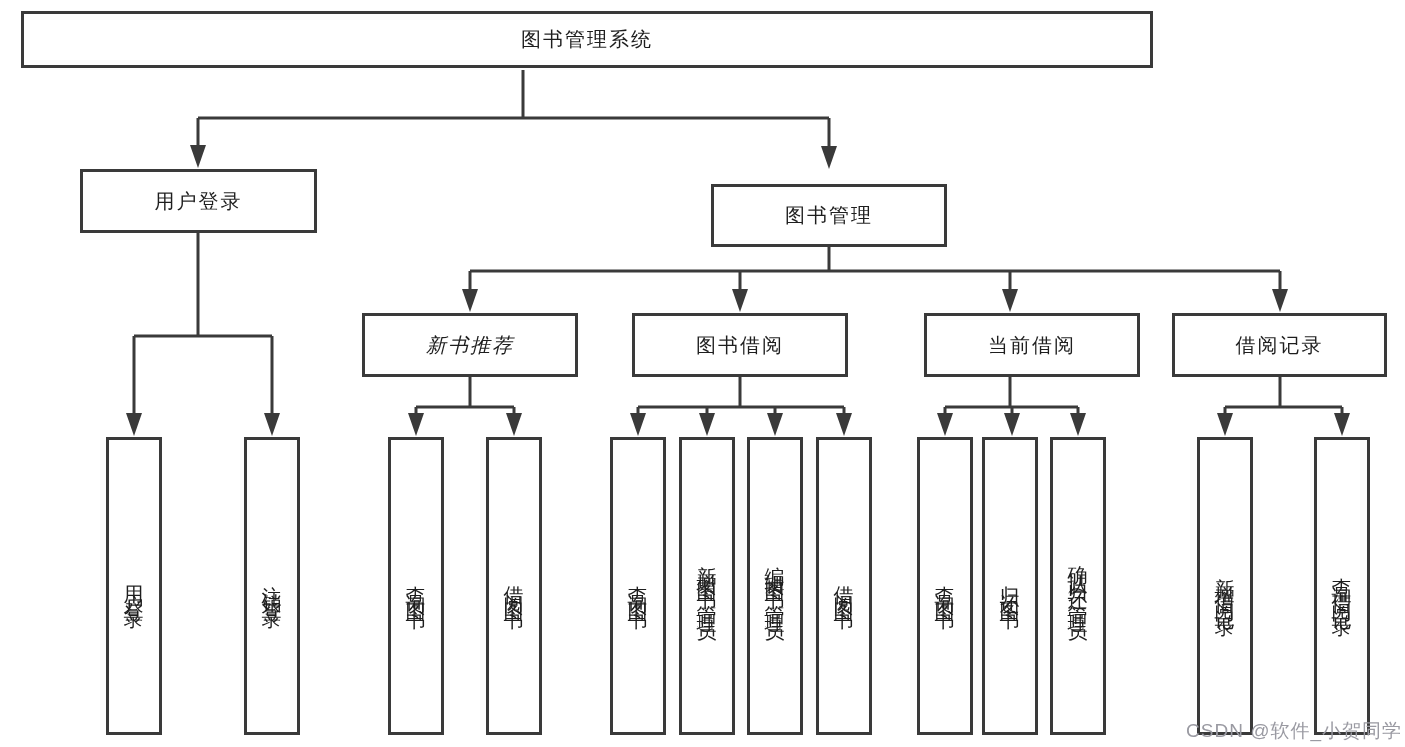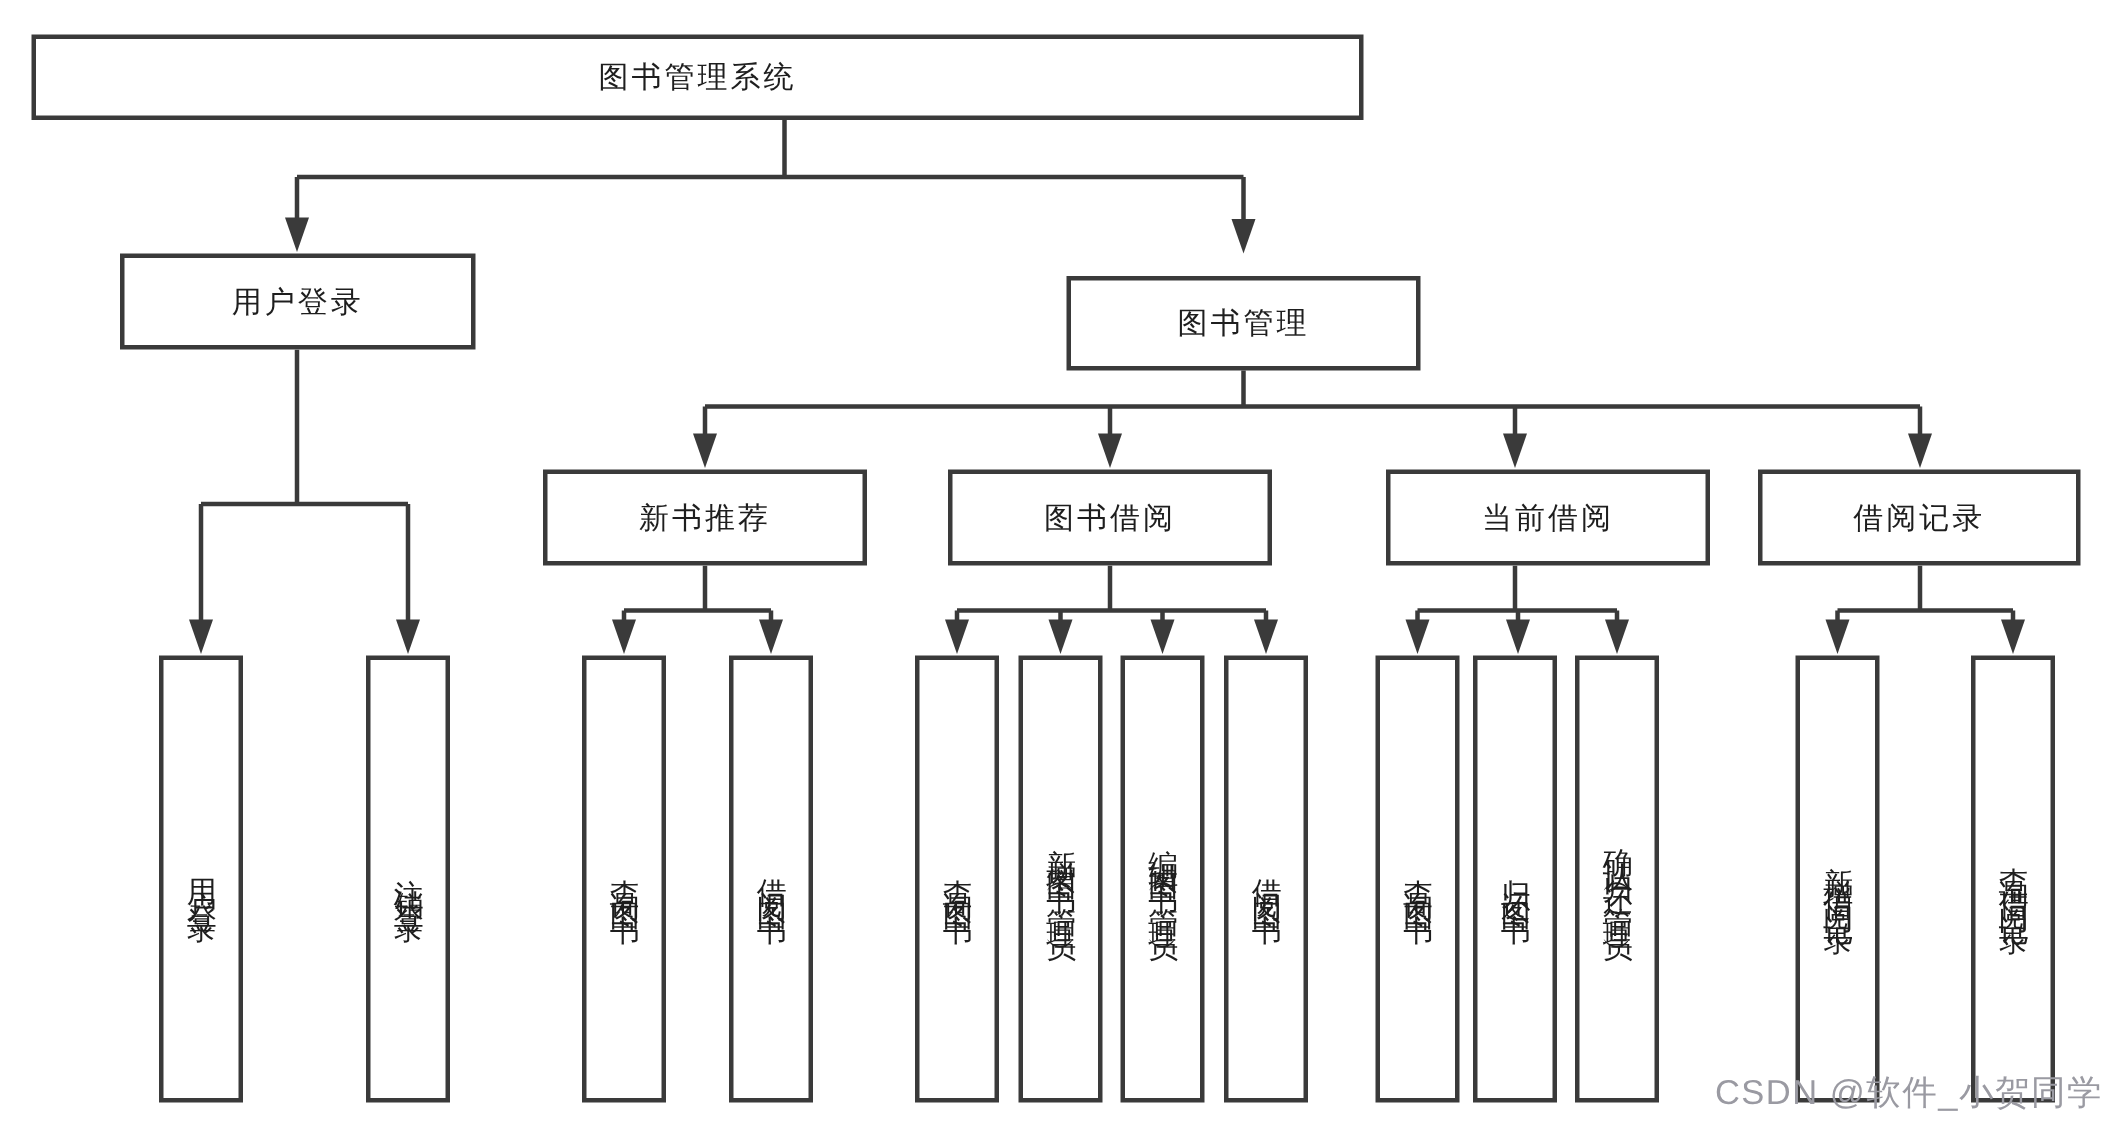--- a/index.html
+++ b/index.html
@@ -34,21 +34,21 @@
     text-orientation:mixed;
     font-size:20px;
     line-height:1;
     letter-spacing:8px;
     white-space:nowrap;
   }
   .watermark{
     position:absolute;
     right:3px;
     bottom:3px;
-    font-size:23px;
+    font-size:19px;
     letter-spacing:1px;
     color:var(--watermark);
     z-index:5;
     white-space:nowrap;
   }
 </style>
 </head>
 <body>
 
 <div class="stage">
@@ -83,32 +83,32 @@
     <polygon points="699,413 715,413 707,436"></polygon>
     <polygon points="767,413 783,413 775,436"></polygon>
     <polygon points="836,413 852,413 844,436"></polygon>
     <polygon points="937,413 953,413 945,436"></polygon>
     <polygon points="1004,413 1020,413 1012,436"></polygon>
     <polygon points="1070,413 1086,413 1078,436"></polygon>
     <polygon points="1217,413 1233,413 1225,436"></polygon>
     <polygon points="1334,413 1350,413 1342,436"></polygon>
   </svg>
 
-  <div class="box hbox" style="left:21px;top:23px;width:888px;height:57px;">
+  <div class="box hbox" style="left:21px;top:11px;width:1132px;height:57px;">
     <span>图书管理系统</span>
   </div>
 
   <div class="box hbox" style="left:80px;top:169px;width:237px;height:64px;">
     <span>用户登录</span>
   </div>
   <div class="box hbox" style="left:711px;top:184px;width:236px;height:63px;">
     <span>图书管理</span>
   </div>
 
-  <div class="box hbox" style="left:362px;top:313px;width:216px;height:64px;">
+  <div class="box hbox" style="left:362px;top:313px;width:216px;height:64px;font-style:italic;">
     <span>新书推荐</span>
   </div>
   <div class="box hbox" style="left:632px;top:313px;width:216px;height:64px;">
     <span>图书借阅</span>
   </div>
   <div class="box hbox" style="left:924px;top:313px;width:216px;height:64px;">
     <span>当前借阅</span>
   </div>
   <div class="box hbox" style="left:1172px;top:313px;width:215px;height:64px;">
     <span>借阅记录</span>

